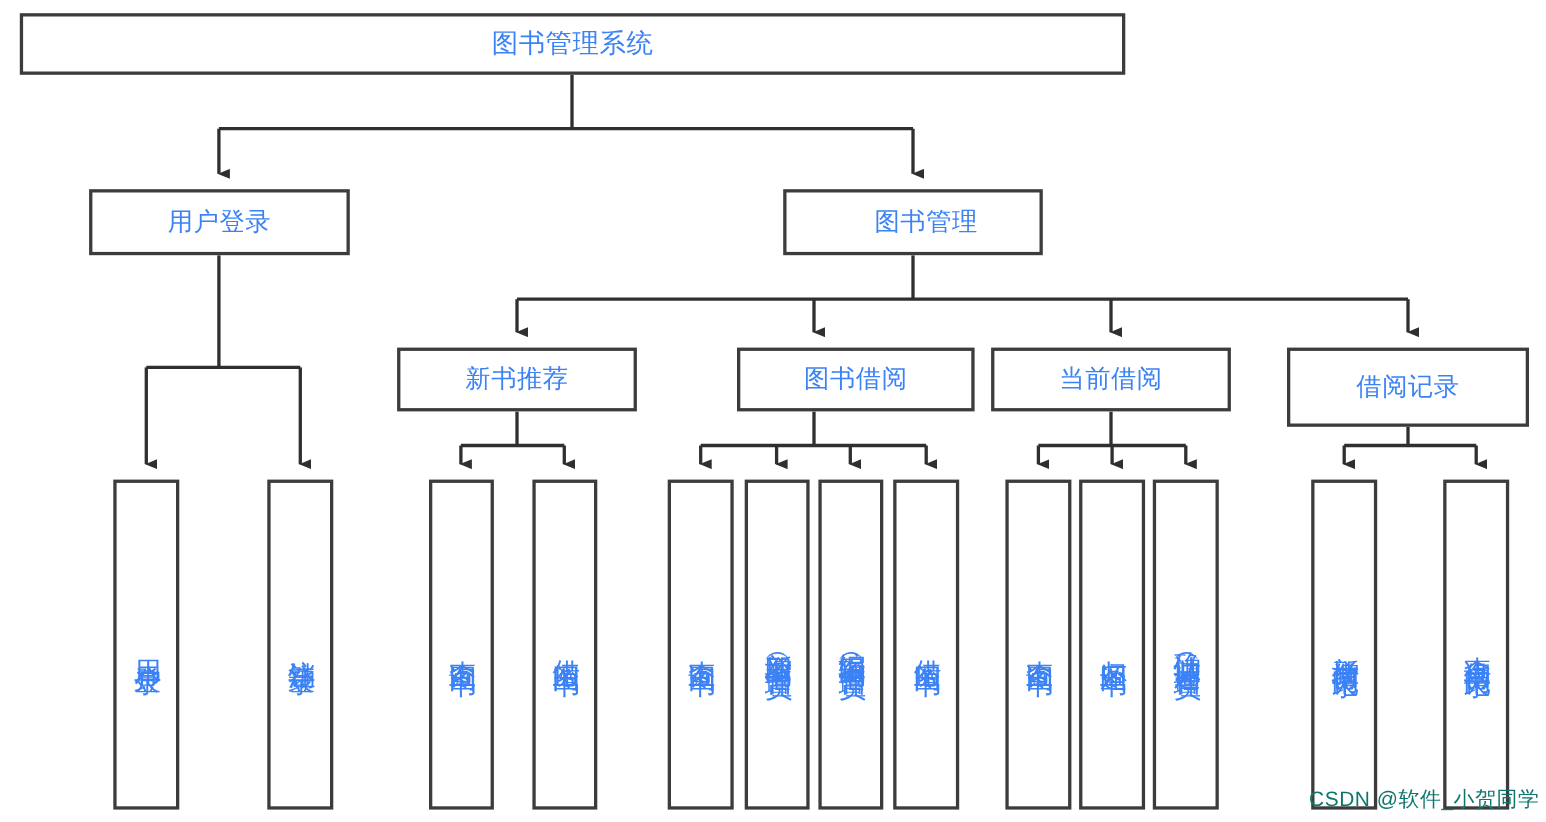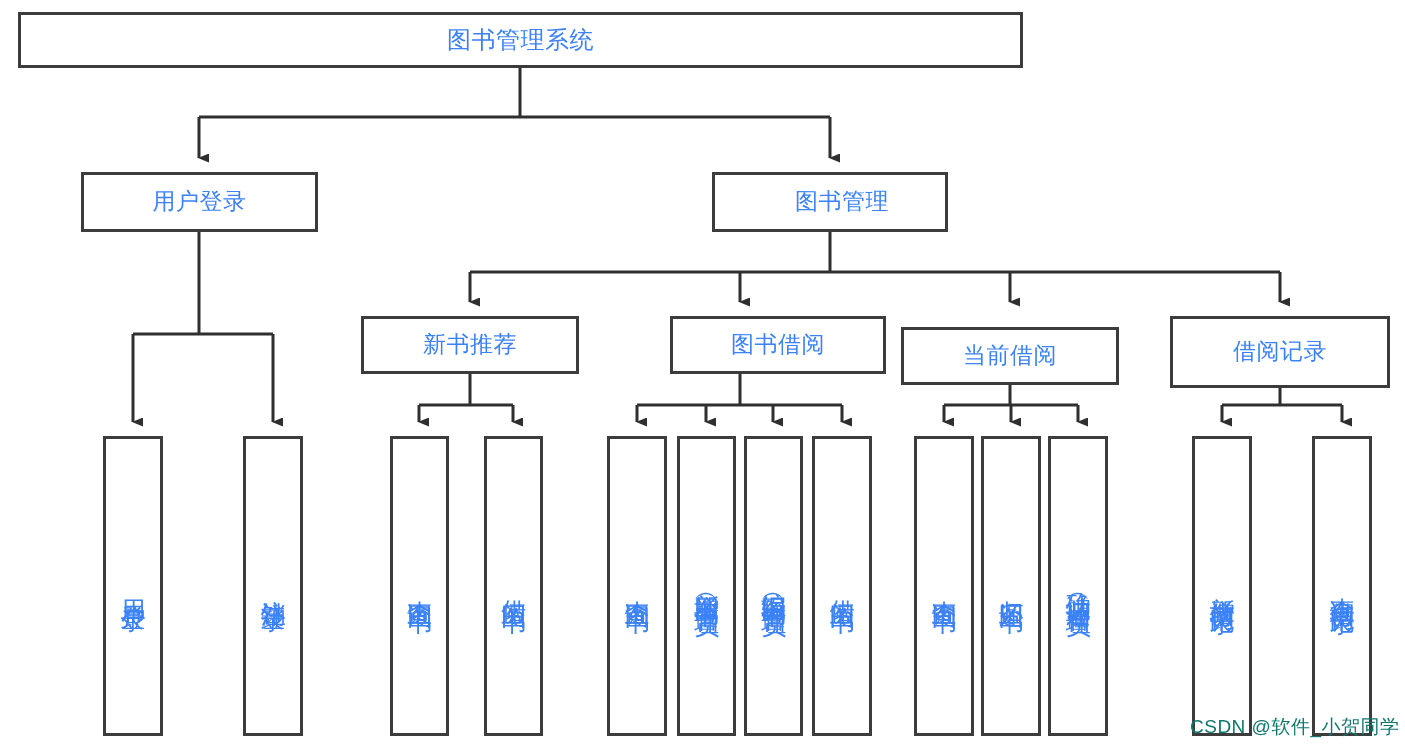--- a/index.html
+++ b/index.html
@@ -138,21 +138,21 @@
   <div class="node horiz" style="left:712px; top:172px; width:236px; height:60px;padding-left:24px;">
     <span class="node-label">图书管理</span>
   </div>
 
   <div class="node horiz" style="left:361px; top:316px; width:218px; height:58px;">
     <span class="node-label">新书推荐</span>
   </div>
   <div class="node horiz" style="left:632px; top:316px; width:216px; height:58px;margin-left:38px;">
     <span class="node-label">图书借阅</span>
   </div>
-  <div class="node horiz" style="left:901px; top:316px; width:218px; height:58px;margin-top:11px;">
+  <div class="node horiz" style="left:901px; top:316px; width:218px; height:58px;">
     <span class="node-label">当前借阅</span>
   </div>
   <div class="node horiz" style="left:1170px; top:316px; width:220px; height:72px;">
     <span class="node-label">借阅记录</span>
   </div>
 
   <div class="node vert" style="left:103px; top:436px; width:60px; height:300px;">
     <span class="node-label">用户登录</span>
   </div>
   <div class="node vert" style="left:243px; top:436px; width:60px; height:300px;">

